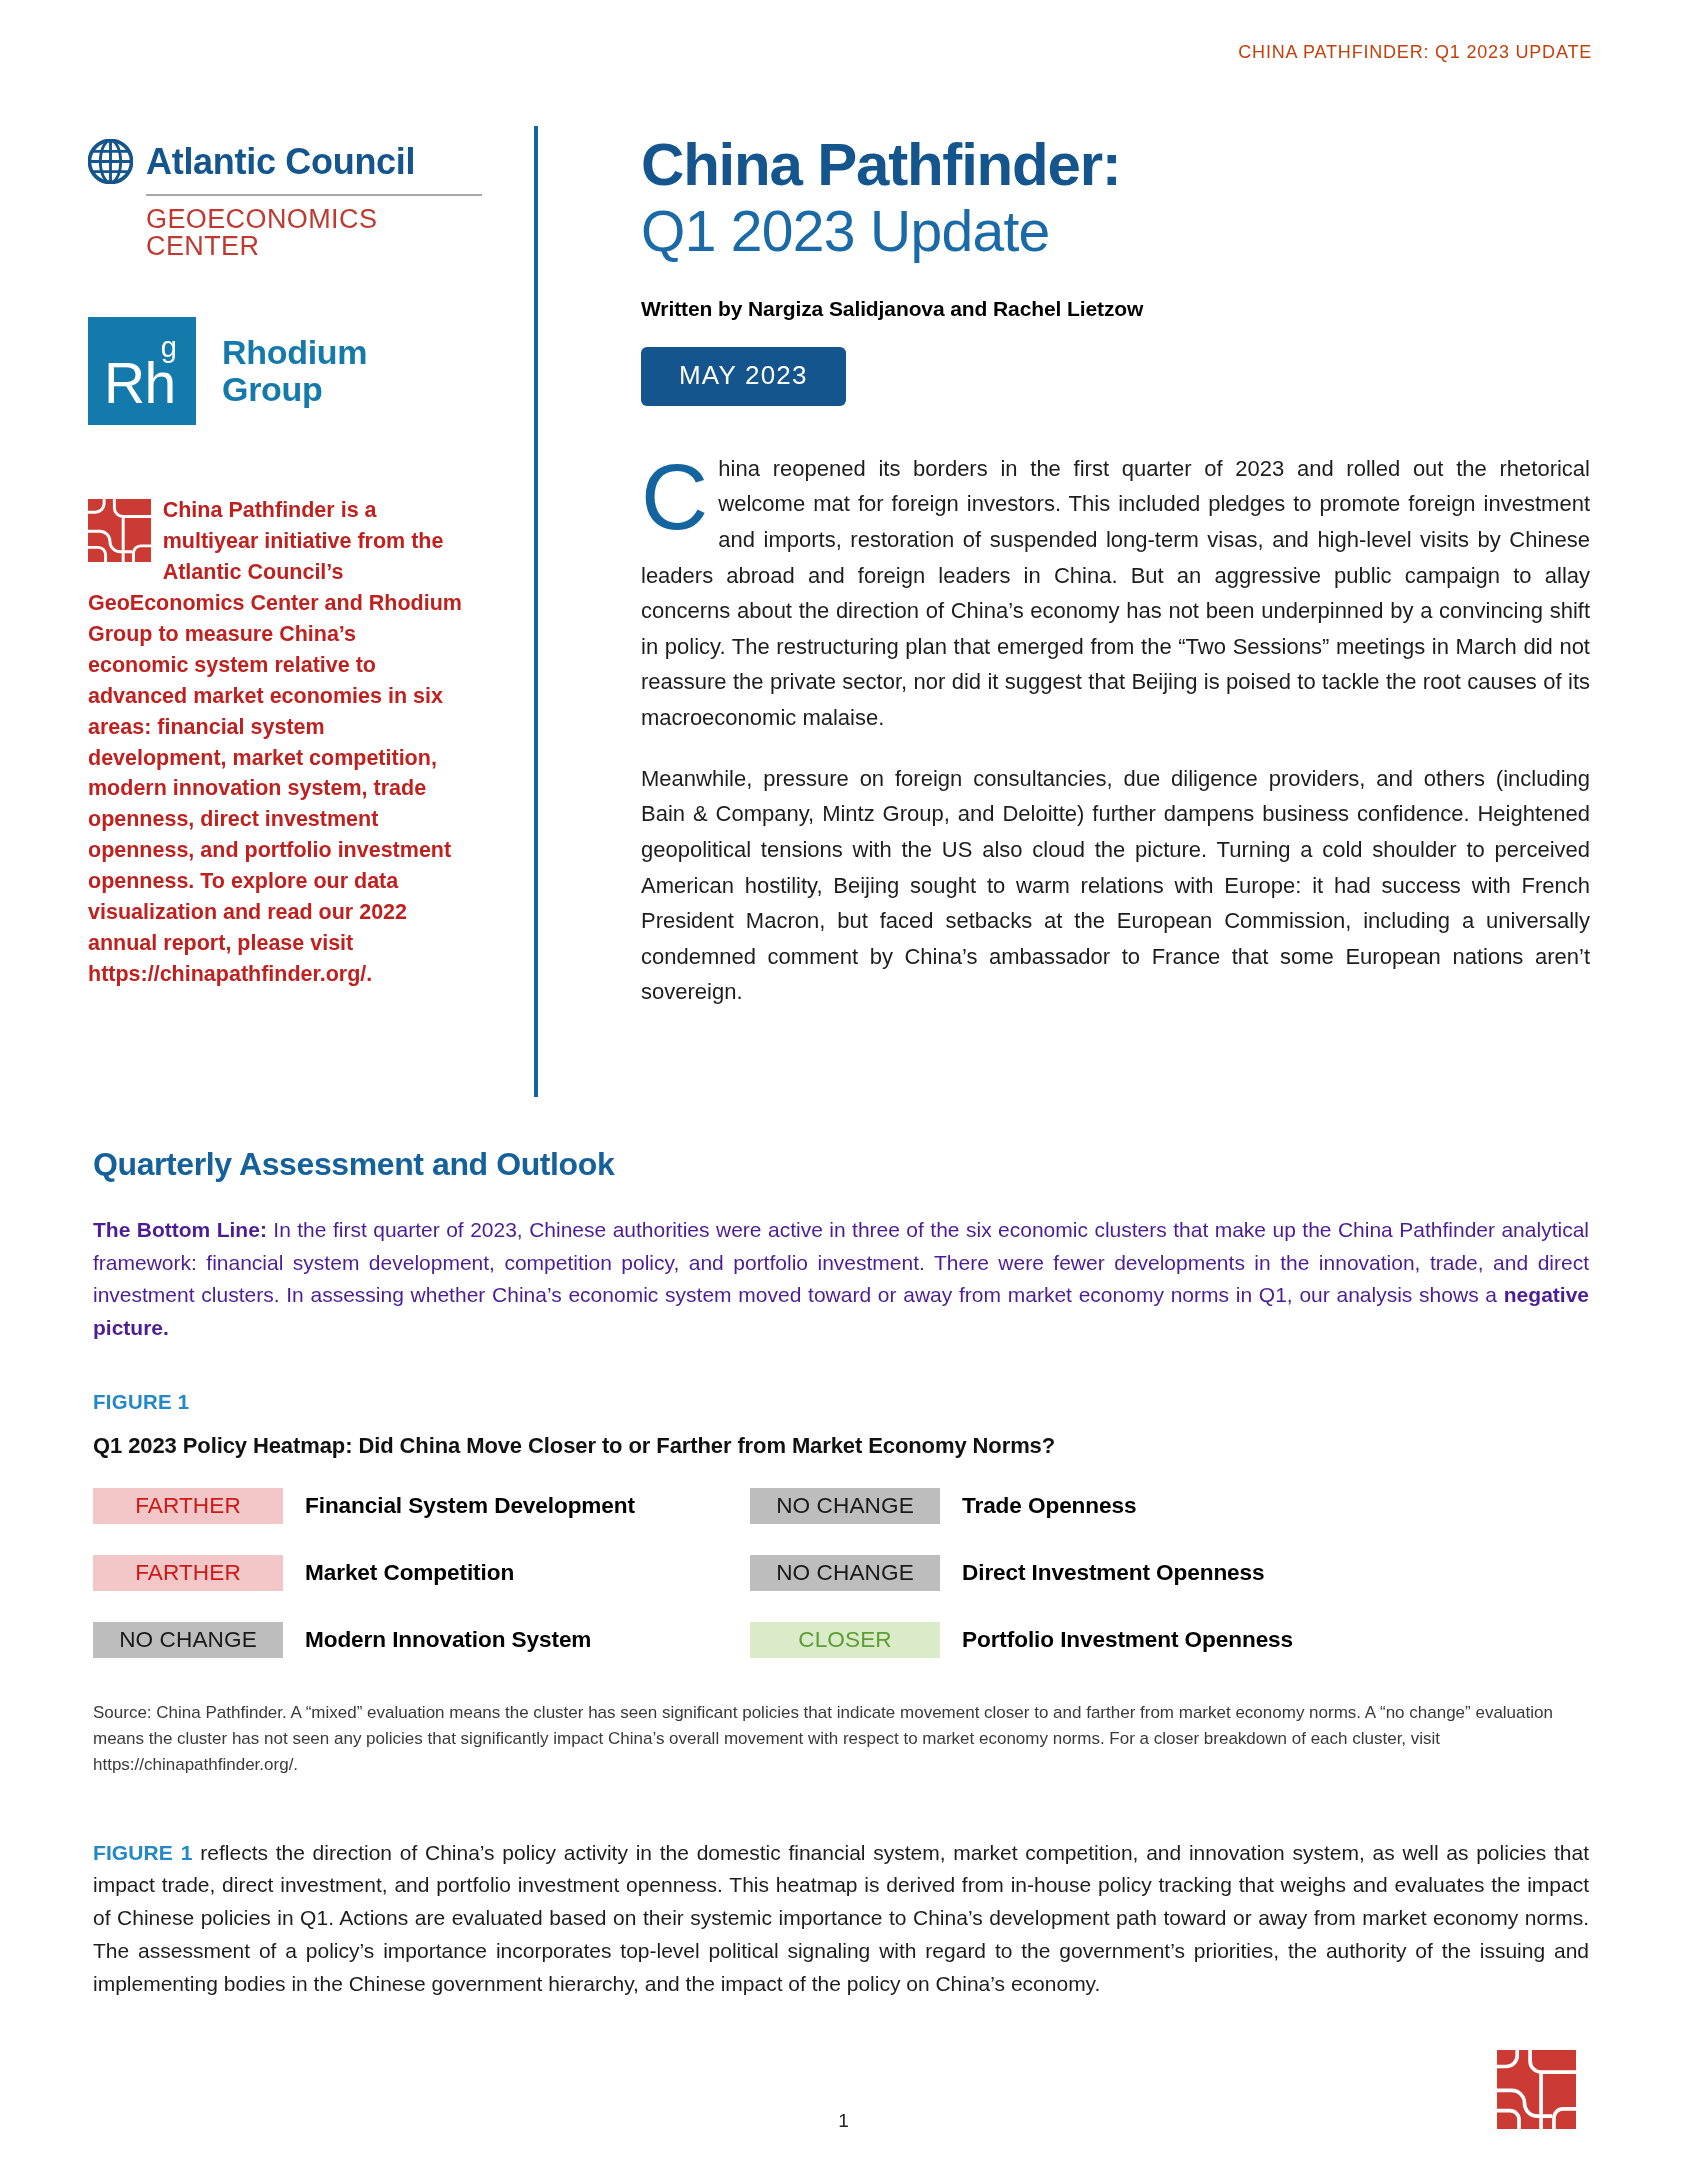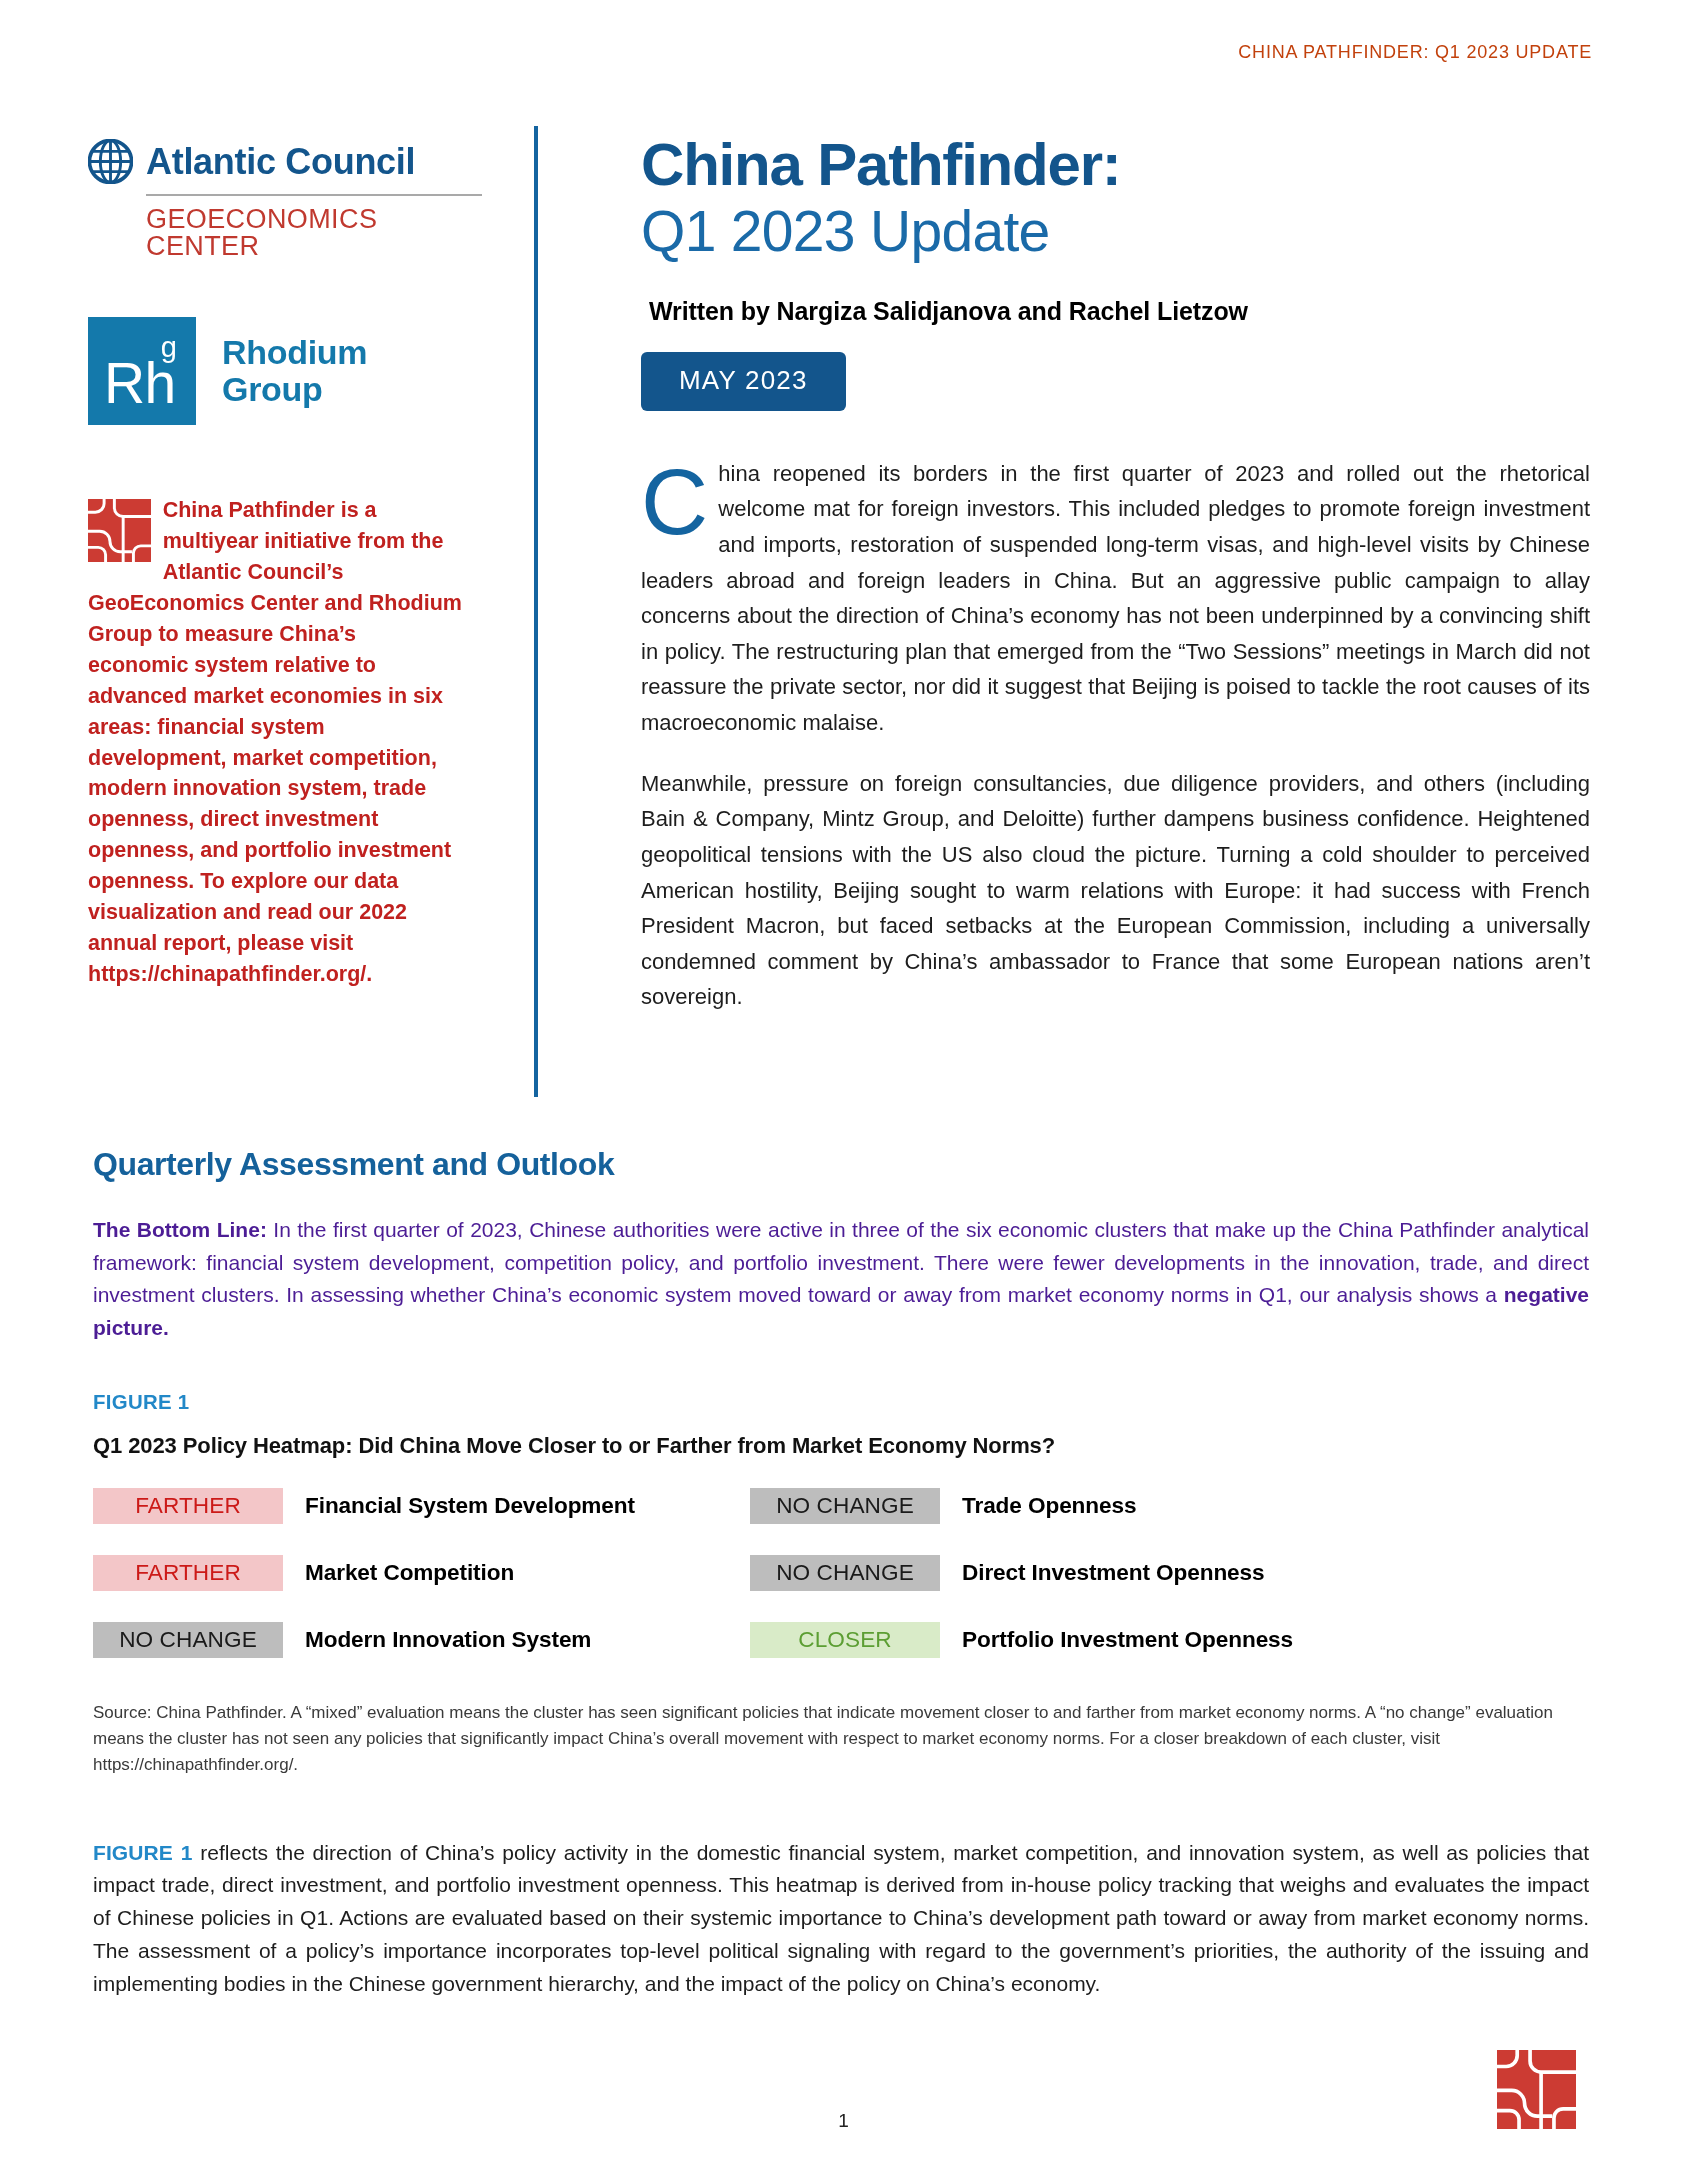--- a/index.html
+++ b/index.html
@@ -156,25 +156,24 @@
   .doc-title-2 {
     font-size: 57px;
     font-weight: 400;
     color: #1a6aa8;
     line-height: 1.05;
     margin-top: 7.3px;
     letter-spacing: -0.7px;
   }
   .byline {
     margin-top: 35px;
-    font-size: 25px;
+    font-size: 21px;
     font-weight: 700;
     color: #000000;
     letter-spacing: -0.1px;
-    margin-left: 8px;
   }
   .date-chip {
     margin-top: 26px;
     display: inline-block;
     background: #13558c;
     color: #ffffff;
     font-size: 26px;
     letter-spacing: 1.2px;
     padding: 13px 38px 14.6px 38px;
     border-radius: 6px;

